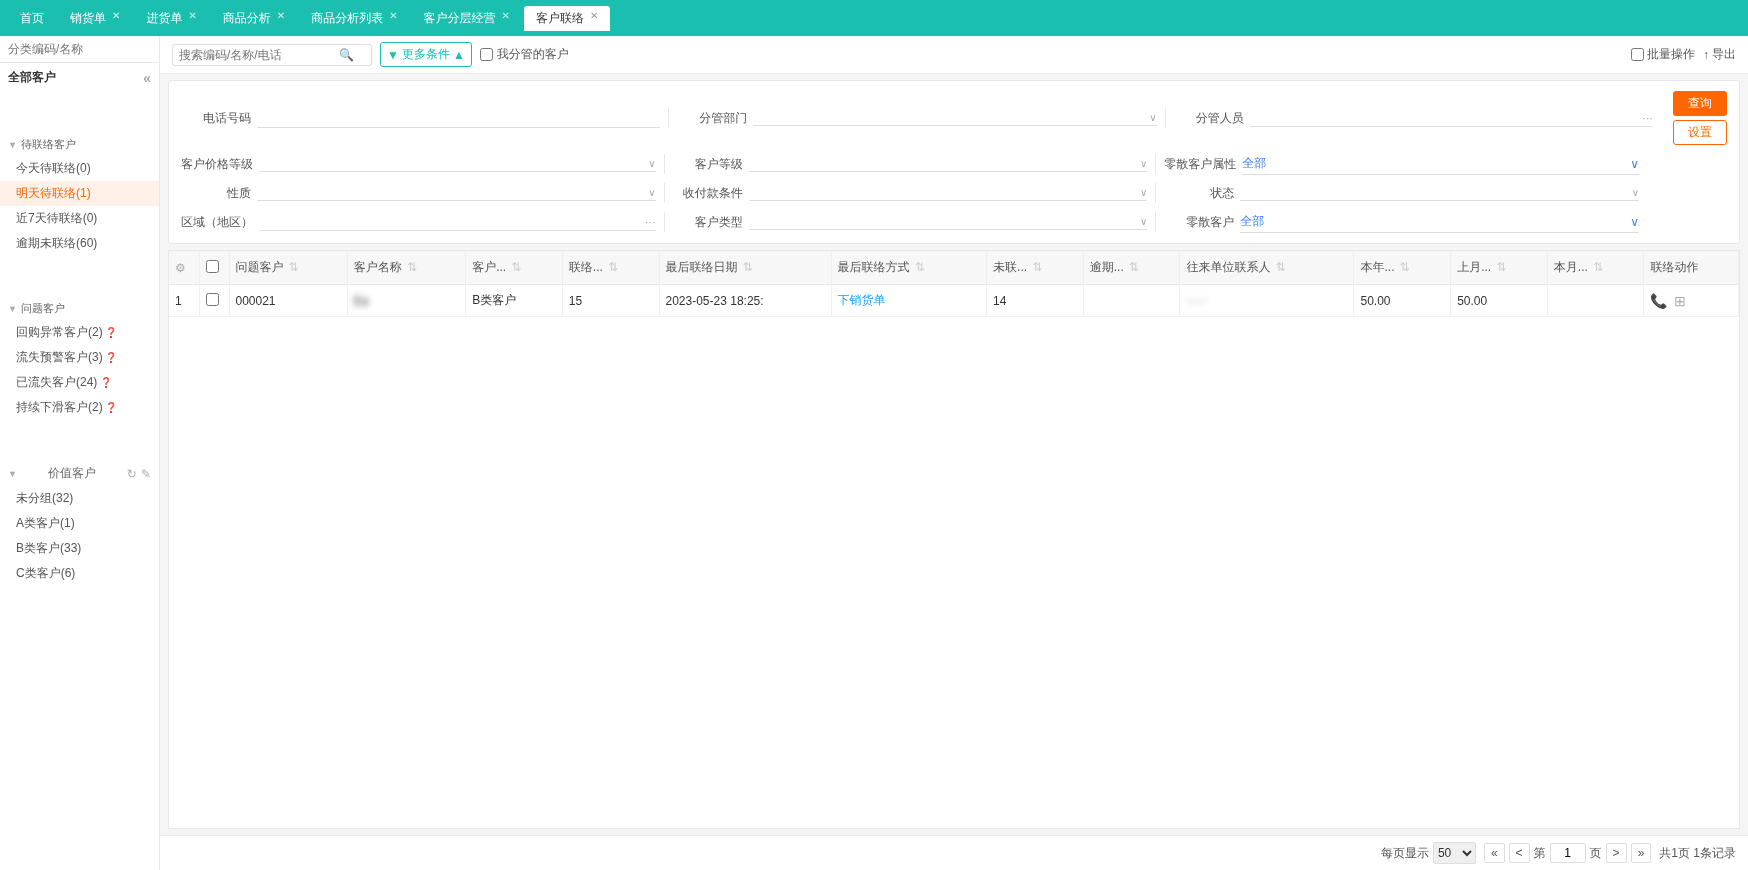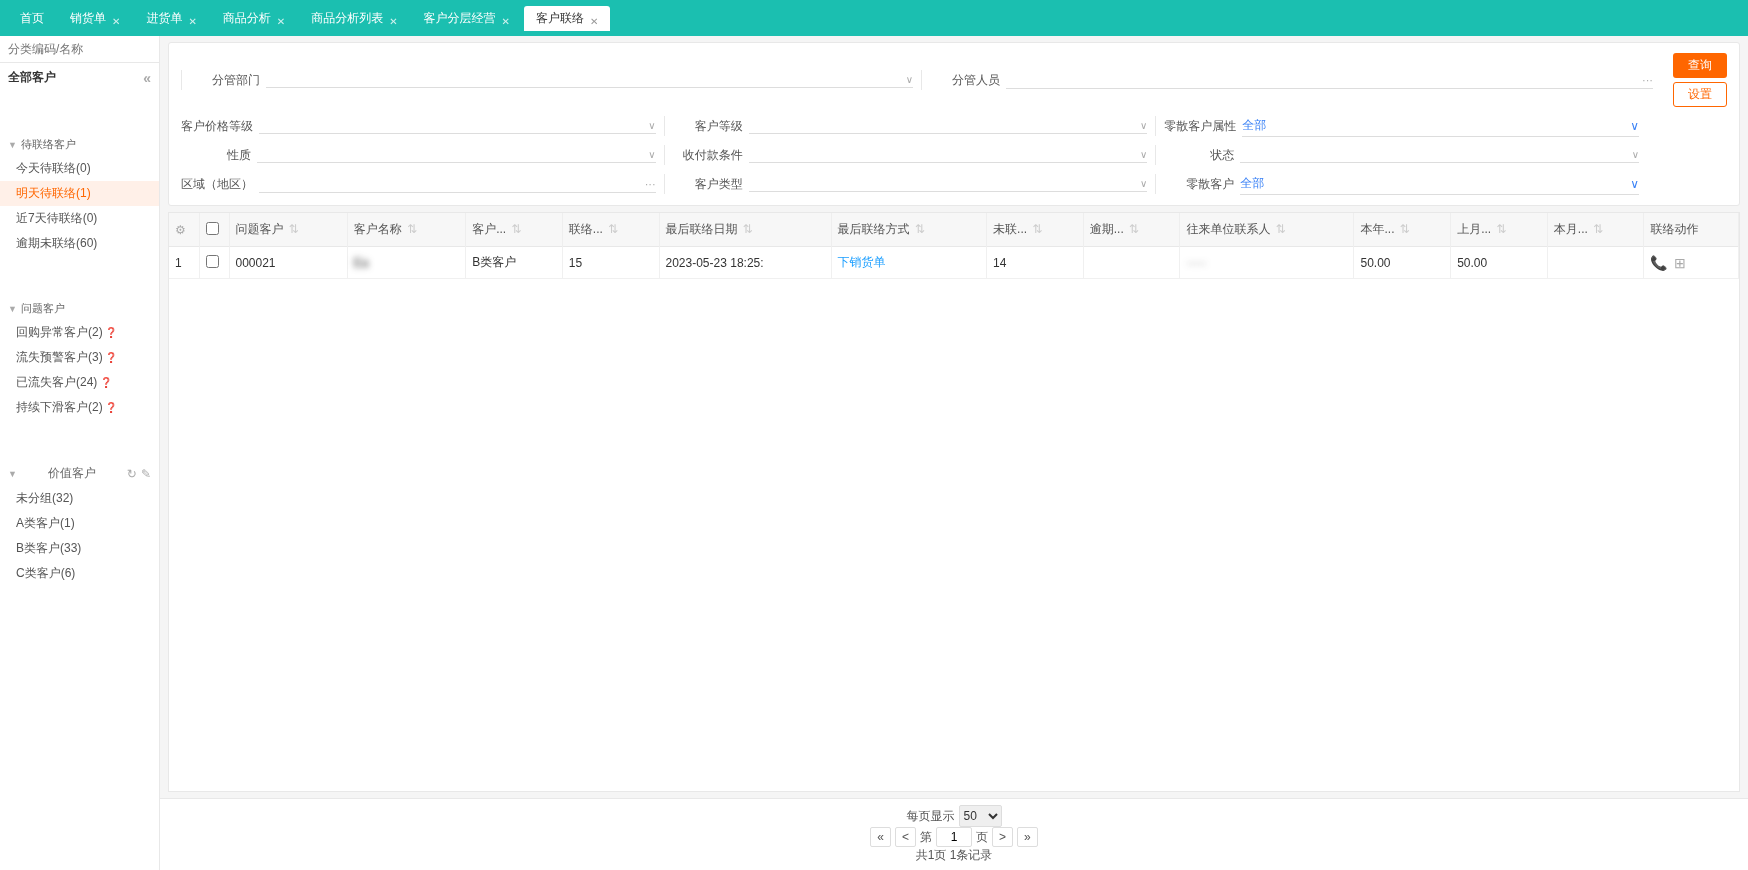--- a/index.html
+++ b/index.html
@@ -14,21 +14,21 @@
       padding: 0 8px;
       gap: 2px;
     }
     .nav-item {
       color: #fff;
       padding: 4px 12px;
       cursor: pointer;
       border-radius: 3px 3px 0 0;
       white-space: nowrap;
       display: flex;
-      align-items: flex-end;
+      align-items: flex-start;
       gap: 4px;
       font-size: 13px;
     }
     .nav-item.active { background: #fff; color: #333; }
     .nav-item .close-x { font-size: 10px; color: rgba(255,255,255,0.8); margin-left: 2px; }
     .nav-item.active .close-x { color: #999; }
 
     
     .main-layout {
       display: flex;
@@ -298,22 +298,21 @@
     .action-icon { color: #aaa; cursor: pointer; font-size: 14px; }
 
     
     .pagination {
       background: #fff;
       border-top: 1px solid #e8e8e8;
       padding: 6px 12px;
       display: flex;
       align-items: center;
       justify-content: flex-end;
-      gap: 0;
-      flex-direction: column;
+      gap: 8px;
     }
     .per-page {
       display: flex;
       align-items: center;
       gap: 4px;
       color: #555;
     }
     .per-page select {
       border: 1px solid #ddd;
       padding: 2px 0;
@@ -420,24 +419,53 @@
       </span>
     </div>
     <div class="sidebar-item">未分组(32)</div>
     <div class="sidebar-item">A类客户(1)</div>
     <div class="sidebar-item">B类客户(33)</div>
     <div class="sidebar-item">C类客户(6)</div>
   </div>
 
   <div class="content-area">
 
+    <div class="toolbar">
+      <div class="search-input-box">
+        <input type="text" placeholder="搜索编码/名称/电话" style="">
+        <span class="search-icon-btn">🔍</span>
+      </div>
+      <div class="filter-btn">
+        <span>▼</span>
+        <span>更多条件</span>
+        <span>▲</span>
+      </div>
+      <div class="my-customer-check">
+        <input type="checkbox" style="">
+        <span>我分管的客户</span>
+      </div>
+      <div class="toolbar-right">
+        <div class="batch-op-btn">
+          <input type="checkbox" style="">
+          <span>批量操作</span>
+        </div>
+        <div class="export-btn">
+          <span>↑</span>
+          <span>导出</span>
+        </div>
+      </div>
+    </div>
 
     <div class="filter-panel">
 
       <div class="filter-row">
+        <div class="filter-item">
+          <span class="filter-label">电话号码</span>
+          <input type="text" class="filter-input" value="" style="">
+        </div>
         <div class="filter-divider"></div>
         <div class="filter-item">
           <span class="filter-label">分管部门</span>
           <div class="filter-select">
             <span></span>
               <span class="chevron">∨</span>
           </div>
         </div>
         <div class="filter-divider"></div>
         <div class="filter-item">

